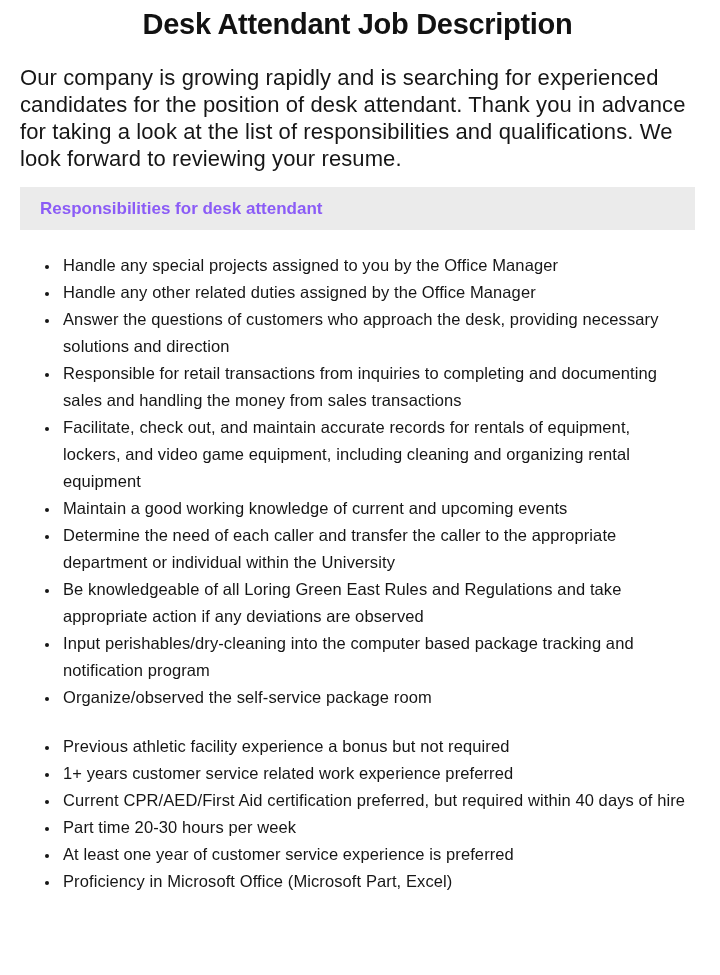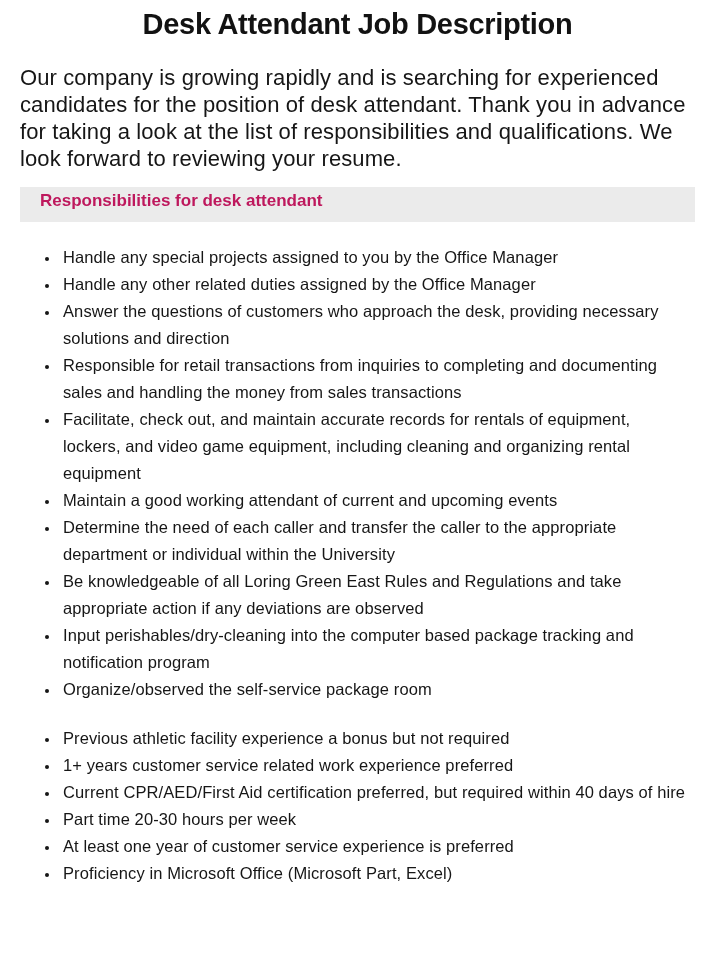--- a/index.html
+++ b/index.html
@@ -30,25 +30,25 @@
   }
   .intro {
     margin: 24px 0 0 0;
     font-size: 22px;
     line-height: 27px;
     letter-spacing: 0.1px;
   }
   .section-bar {
     margin: 15px 0 0 0;
     background: #ebebeb;
-    padding: 3px 10px 11px 20px;
+    padding: 11px 10px 11px 20px;
     font-size: 17px;
     line-height: 21px;
     font-weight: bold;
-    color: #be185d;
+    color: #8b5cf6;
   }
   ul.bullets {
     margin: 22px 6px 0 0;
     padding: 0 0 0 40px;
     list-style: disc outside;
     font-size: 16.5px;
     line-height: 27px;
     letter-spacing: 0.1px;
   }
   ul.bullets li {
@@ -70,21 +70,21 @@
   <div class="section-bar">
     <span>Responsibilities for desk attendant</span>
   </div>
 
   <ul class="bullets">
       <li>Handle any special projects assigned to you by the Office Manager</li>
       <li>Handle any other related duties assigned by the Office Manager</li>
       <li>Answer the questions of customers who approach the desk, providing necessary solutions and direction</li>
       <li>Responsible for retail transactions from inquiries to completing and documenting sales and handling the money from sales transactions</li>
       <li>Facilitate, check out, and maintain accurate records for rentals of equipment, lockers, and video game equipment, including cleaning and organizing rental equipment</li>
-      <li>Maintain a good working attendant of current and upcoming events</li>
+      <li>Maintain a good working knowledge of current and upcoming events</li>
       <li>Determine the need of each caller and transfer the caller to the appropriate department or individual within the University</li>
       <li>Be knowledgeable of all Loring Green East Rules and Regulations and take appropriate action if any deviations are observed</li>
       <li>Input perishables/dry-cleaning into the computer based package tracking and notification program</li>
       <li>Organize/observed the self-service package room</li>
     </ul>
 
 
   <ul class="bullets">
       <li>Previous athletic facility experience a bonus but not required</li>
       <li>1+ years customer service related work experience preferred</li>

